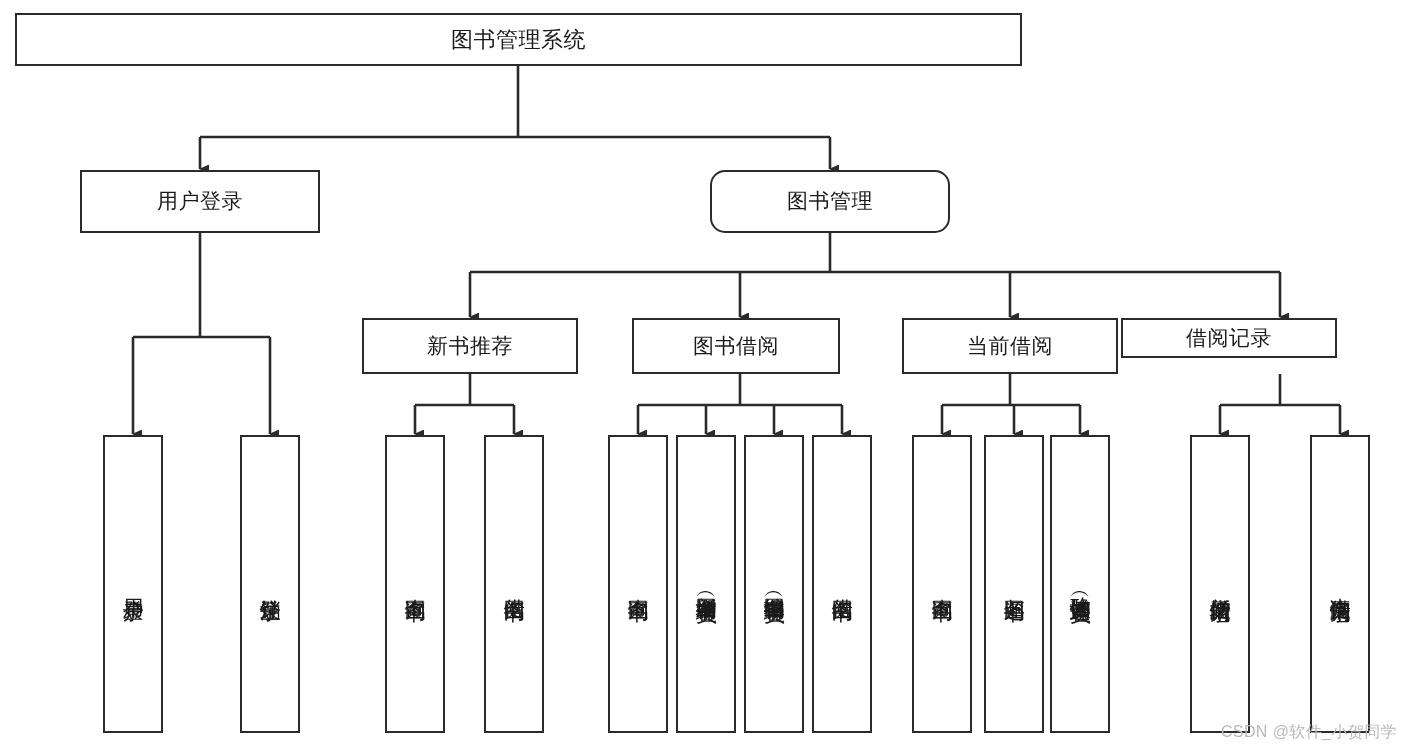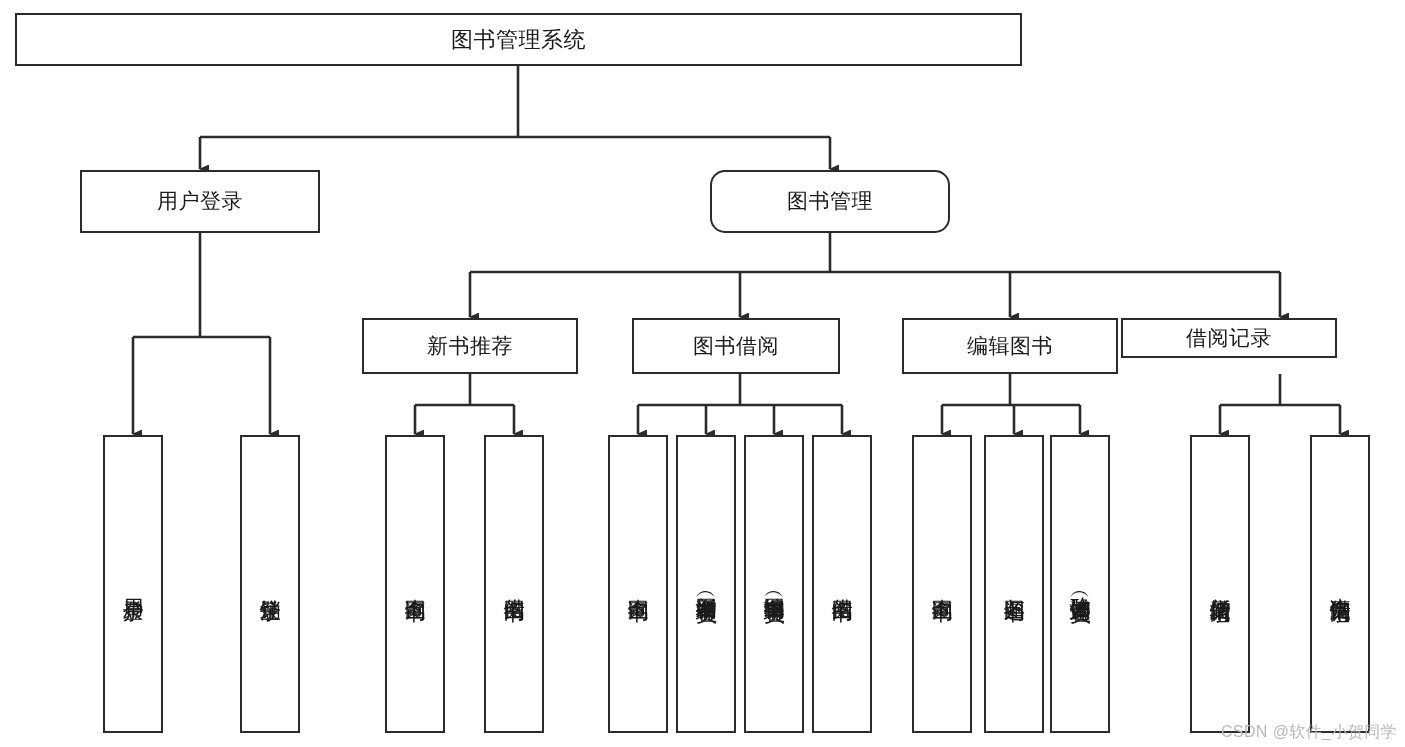--- a/index.html
+++ b/index.html
@@ -132,21 +132,21 @@
       <div class="node horizontal level2" style="left: 710px; top: 170px; width: 240px; height: 63px; border-radius: 15px;">
         <span class="node-label">图书管理</span>
       </div>
       <div class="node horizontal level3" style="left: 362px; top: 318px; width: 216px; height: 56px;">
         <span class="node-label">新书推荐</span>
       </div>
       <div class="node horizontal level3" style="left: 632px; top: 318px; width: 208px; height: 56px;">
         <span class="node-label">图书借阅</span>
       </div>
       <div class="node horizontal level3" style="left: 902px; top: 318px; width: 216px; height: 56px;">
-        <span class="node-label">编辑图书</span>
+        <span class="node-label">当前借阅</span>
       </div>
       <div class="node horizontal level3" style="left: 1121px; top: 318px; width: 216px; height: 40px;">
         <span class="node-label">借阅记录</span>
       </div>
       <div class="node vertical leaf" style="left: 103px; top: 435px; width: 60px; height: 298px;">
         <span class="node-label">用户登录</span>
       </div>
       <div class="node vertical leaf" style="left: 240px; top: 435px; width: 60px; height: 298px;">
         <span class="node-label">注销登录</span>
       </div>

